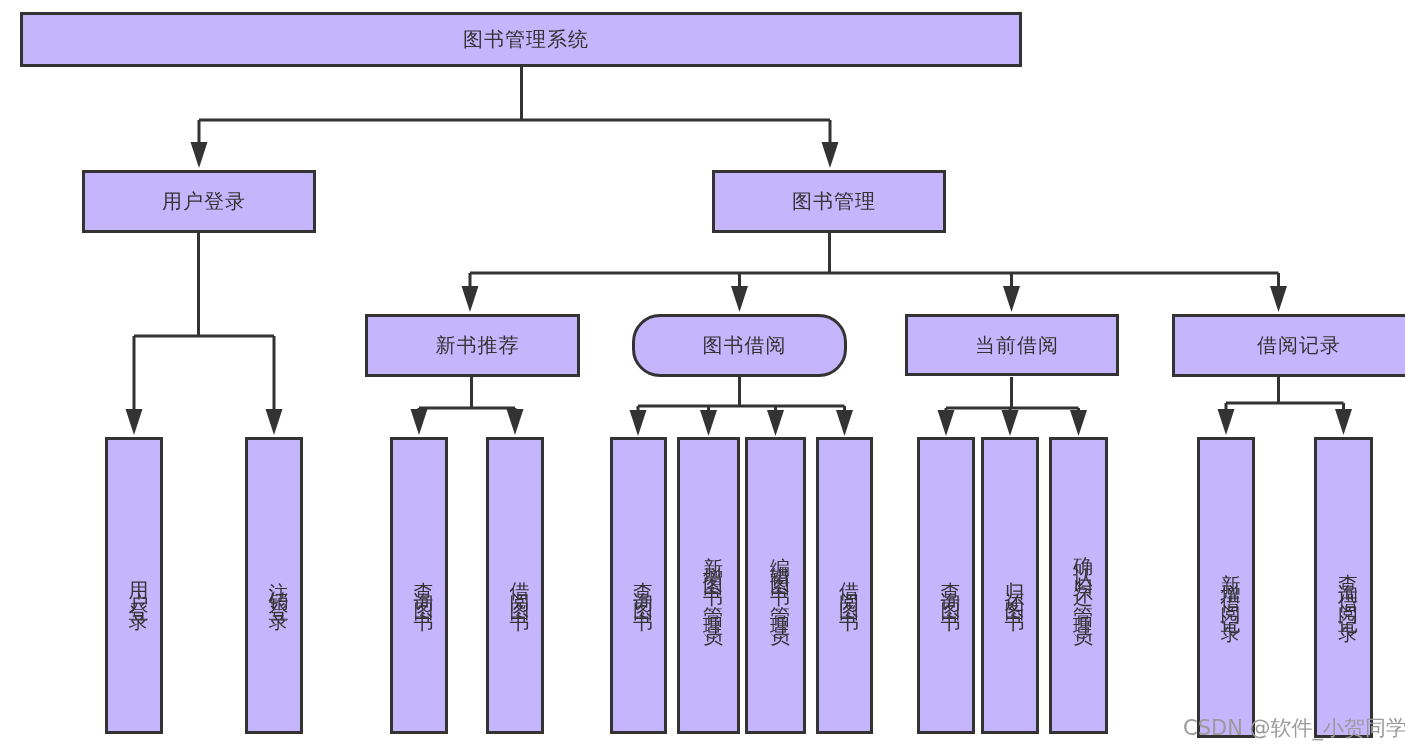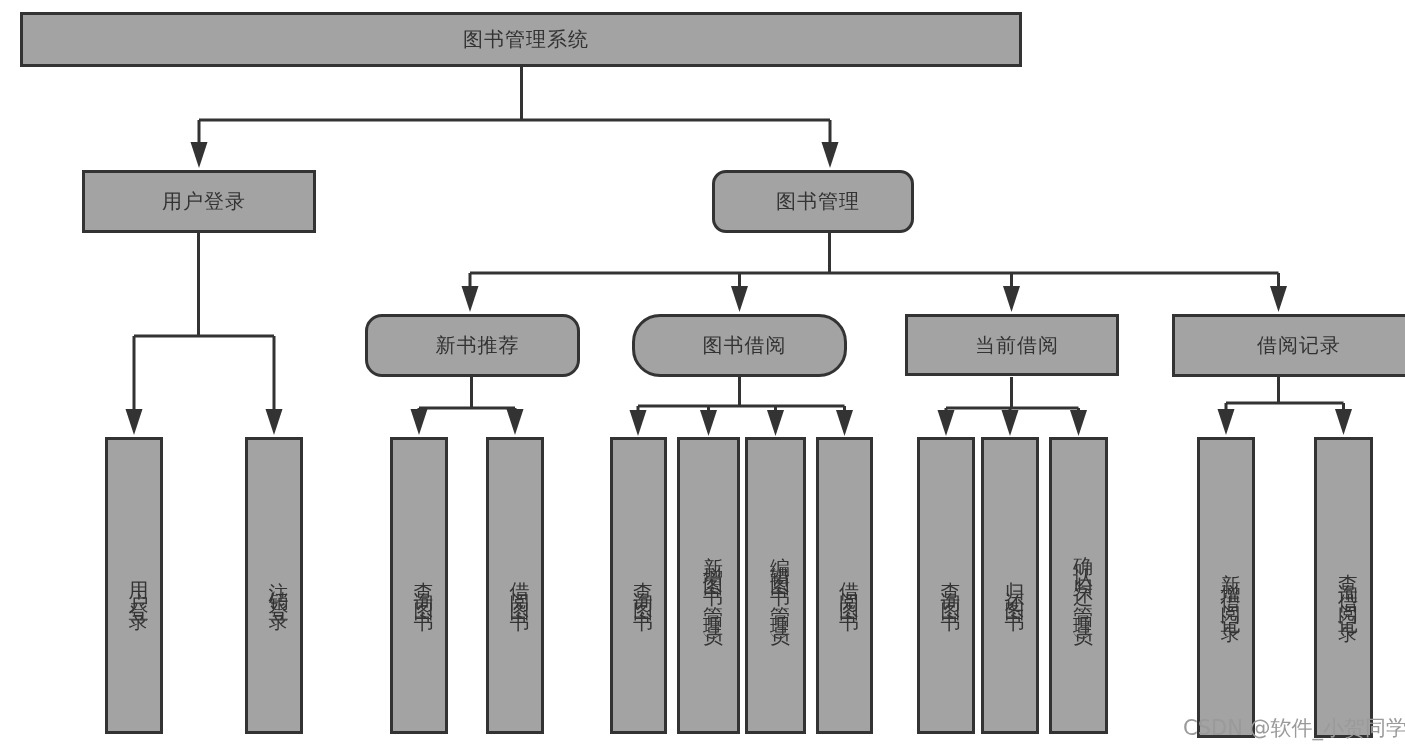--- a/index.html
+++ b/index.html
@@ -18,21 +18,21 @@
   svg.connectors {
     position: absolute;
     left: 0;
     top: 0;
     z-index: 1;
   }
   .node {
     position: absolute;
     box-sizing: border-box;
     border: 3px solid #333333;
-    background: #a3a3a3;
+    background: #c4b5fd;
     color: #333333;
     display: flex;
     align-items: center;
     justify-content: center;
     text-align: center;
     z-index: 2;
     padding-left: 10px;
   }
   .h-label {
     font-size: 20px;
@@ -90,23 +90,23 @@
       <polygon points="1001.5,410 1018.5,410 1010,436"></polygon>
       <polygon points="1070,410 1087,410 1078.5,436"></polygon>
       <polygon points="1217.5,409 1234.5,409 1226,435"></polygon>
       <polygon points="1335,409 1352,409 1343.5,435"></polygon>
     </g>
   </svg>
 
   <div class="node h-label" style="left:20px; top:12px; width:1002px; height:55px;">图书管理系统</div>
 
   <div class="node h-label" style="left:82px; top:170px; width:234px; height:63px;">用户登录</div>
-  <div class="node h-label" style="left:712px; top:170px; width:202px; height:63px;border-radius:14px;">图书管理</div>
+  <div class="node h-label" style="left:712px; top:170px; width:234px; height:63px;">图书管理</div>
 
-  <div class="node h-label" style="left:365px; top:314px; width:215px; height:63px;border-radius:17px;">新书推荐</div>
+  <div class="node h-label" style="left:365px; top:314px; width:215px; height:63px;">新书推荐</div>
   <div class="node h-label" style="left:632px; top:314px; width:215px; height:63px;border-radius:28px;">图书借阅</div>
   <div class="node h-label" style="left:905px; top:314px; width:214px; height:62px;">当前借阅</div>
   <div class="node h-label" style="left:1172px; top:314px; width:244px; height:63px;">借阅记录</div>
 
   <div class="node v-label" style="left:105px; top:437px; width:58px; height:297px;">用户登录</div>
   <div class="node v-label" style="left:245px; top:437px; width:58px; height:297px;">注销登录</div>
 
   <div class="node v-label" style="left:390px; top:437px; width:58px; height:297px;">查询图书</div>
   <div class="node v-label" style="left:486px; top:437px; width:58px; height:297px;">借阅图书</div>
 

